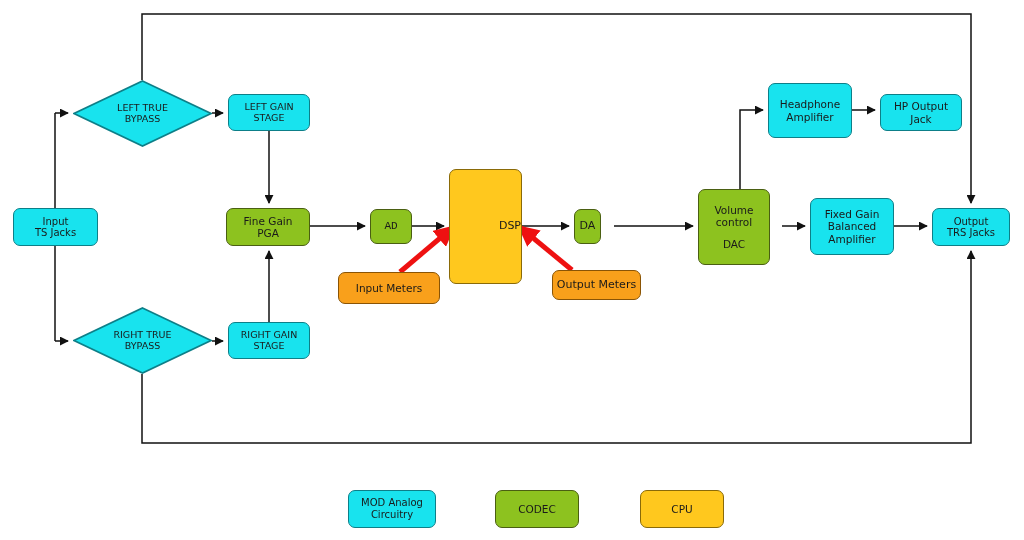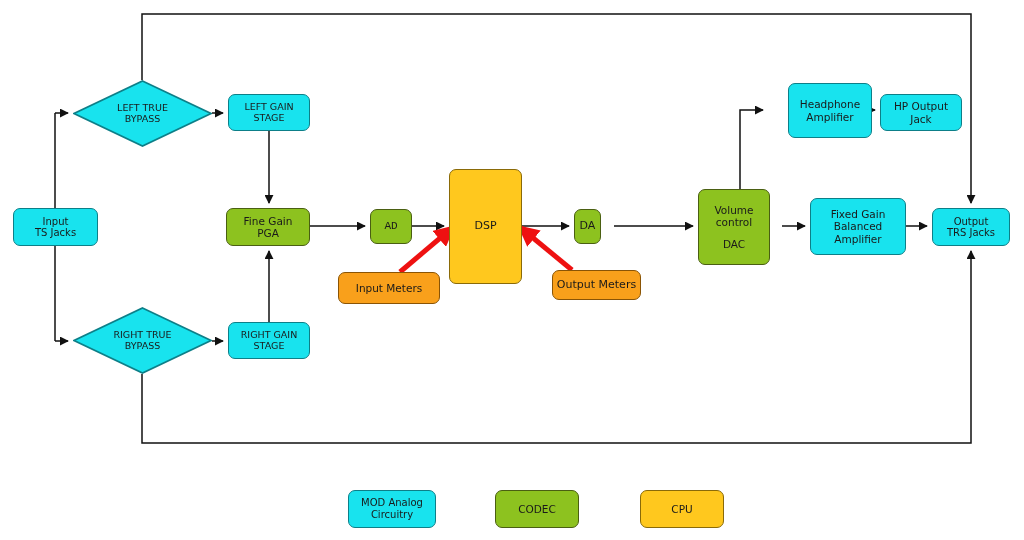--- a/index.html
+++ b/index.html
@@ -180,21 +180,21 @@
 
   <div class="node box green" style="left:226px;top:208px;width:84px;height:38px;font-size:10.5px;">
     <span class="lbl">Fine Gain</span>
     <span class="lbl">PGA</span>
   </div>
 
   <div class="node box green" style="left:370px;top:209px;width:42px;height:35px;font-size:11px;font-family:Liberation Mono, monospace;">
     <span class="lbl">AD</span>
   </div>
 
-  <div class="node box gold" style="left:449px;top:169px;width:73px;height:115px;font-size:11px;">
+  <div class="node box gold" style="left:449px;top:169px;width:73px;height:115px;font-size:11px;align-items:flex-end;">
     <span class="lbl">DSP</span>
   </div>
 
   <div class="node box green" style="left:574px;top:209px;width:27px;height:35px;font-size:11px;">
     <span class="lbl">DA</span>
   </div>
 
   <div class="node box orange" style="left:338px;top:272px;width:102px;height:32px;font-size:10.5px;">
     <span class="lbl">Input Meters</span>
   </div>
@@ -203,31 +203,31 @@
     <span class="lbl">Output Meters</span>
   </div>
 
   <div class="node box green" style="left:698px;top:189px;width:72px;height:76px;font-size:10.5px;">
     <span class="lbl">Volume</span>
     <span class="lbl">control</span>
     <span class="lbl" style="height:10px;"></span>
     <span class="lbl">DAC</span>
   </div>
 
-  <div class="node box cyan" style="left:768px;top:83px;width:84px;height:55px;font-size:10.5px;margin-left:20px;">
+  <div class="node box cyan" style="left:768px;top:83px;width:84px;height:55px;font-size:10.5px;">
     <span class="lbl">Headphone</span>
     <span class="lbl">Amplifier</span>
   </div>
 
   <div class="node box cyan" style="left:880px;top:94px;width:82px;height:37px;font-size:10.5px;">
     <span class="lbl">HP Output</span>
     <span class="lbl">Jack</span>
   </div>
 
-  <div class="node box cyan" style="left:810px;top:198px;width:96px;height:57px;font-size:10.5px;">
+  <div class="node box cyan" style="left:810px;top:198px;width:84px;height:57px;font-size:10.5px;">
     <span class="lbl">Fixed Gain</span>
     <span class="lbl">Balanced</span>
     <span class="lbl">Amplifier</span>
   </div>
 
   <div class="node box cyan" style="left:932px;top:208px;width:78px;height:38px;font-size:10px;">
     <span class="lbl">Output</span>
     <span class="lbl">TRS Jacks</span>
   </div>
 

